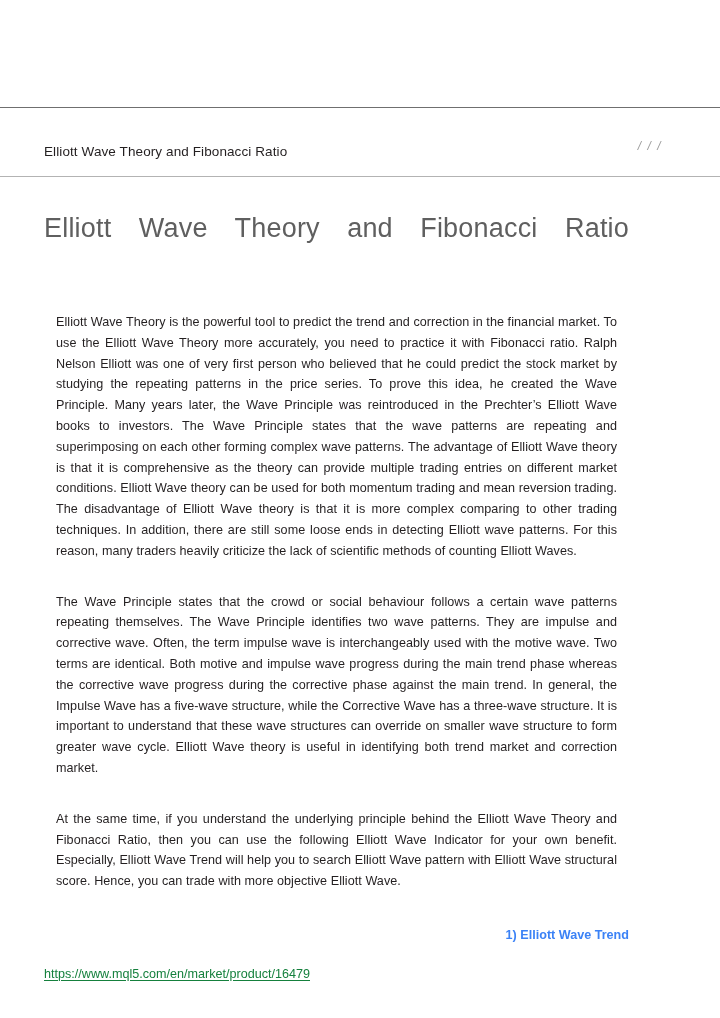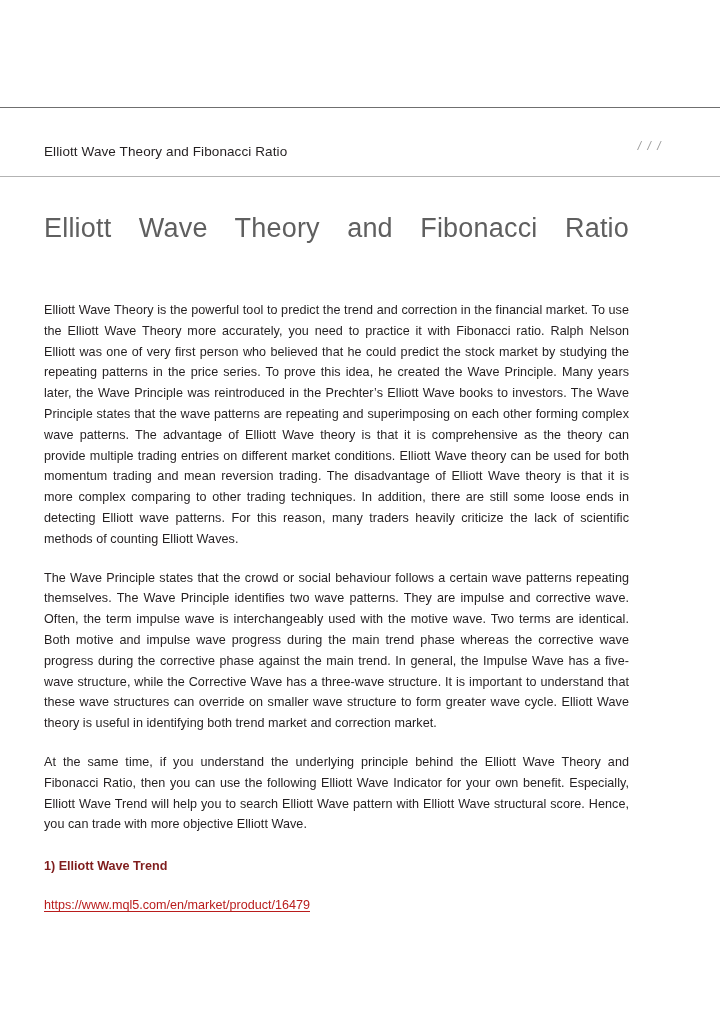--- a/index.html
+++ b/index.html
@@ -77,52 +77,52 @@
     word-spacing: 1px;
   }
   .doc-title::after {
     content: "";
     display: inline-block;
     width: 100%;
     height: 0;
   }
 
   p.para {
-    margin: 0;
+    margin: 12px;
     padding-top: 18px;
     font-size: 12.6px;
     line-height: 20.8px;
     color: #231f20;
     text-align: justify;
     text-justify: inter-word;
     letter-spacing: 0.05px;
   }
   p.para.first {
     padding-top: 22px;
   }
 
   h2.subhead {
     margin: 0;
     padding-top: 21px;
     font-size: 12.6px;
     line-height: 20px;
     font-weight: bold;
-    color: #7f1d1d;
-    text-align: left;
+    color: #3b82f6;
+    text-align: right;
   }
 
   p.link-para {
     margin: 0;
     padding-top: 19px;
     font-size: 12.6px;
     line-height: 20px;
     text-align: left;
   }
   a.doc-link {
-    color: #b91c1c;
+    color: #15803d;
     text-decoration: underline;
     text-underline-offset: 2px;
   }
 </style>
 </head>
 <body>
 
 <div class="page">
 
   <div class="top-spacer"></div>

